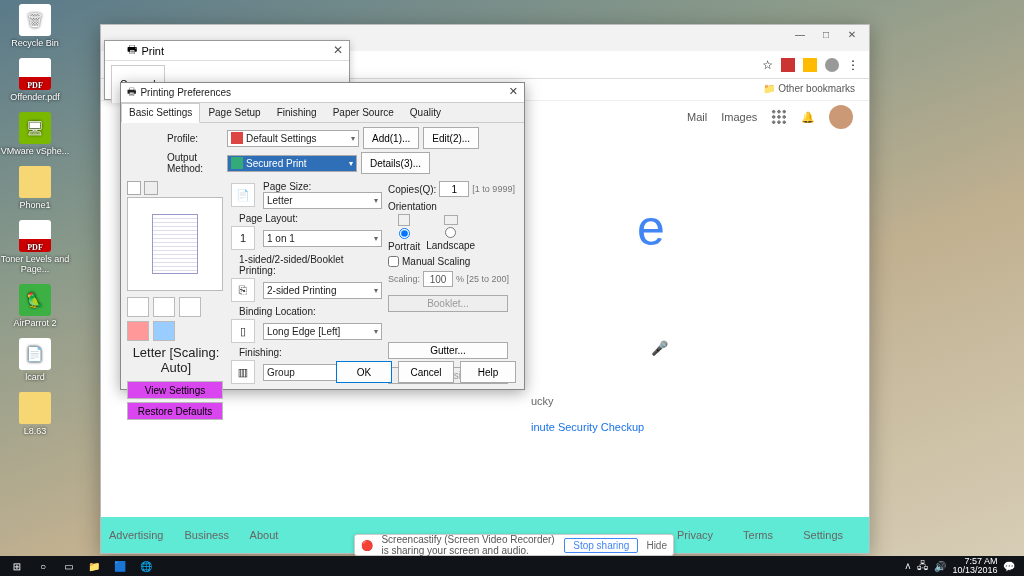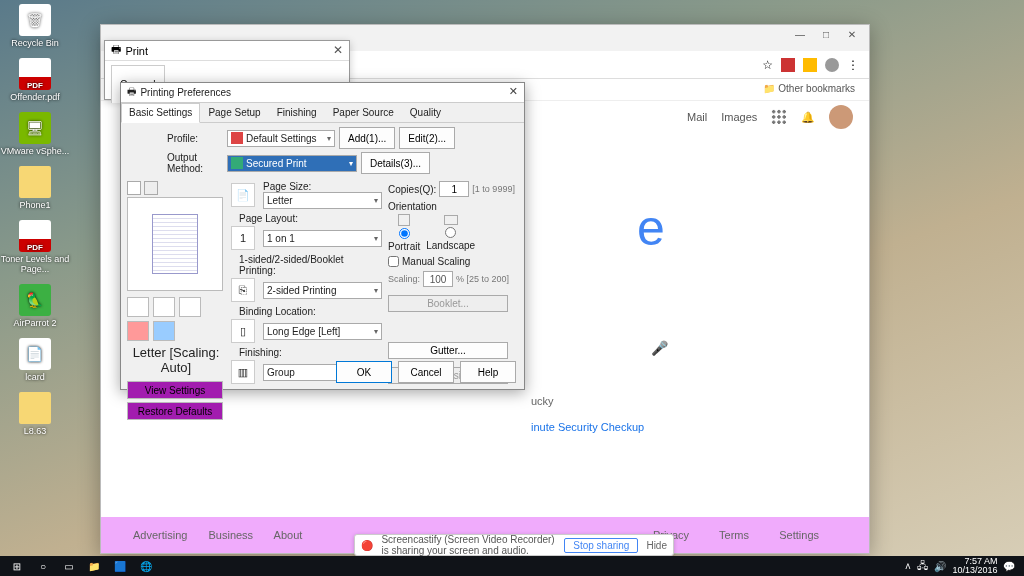--- a/index.html
+++ b/index.html
@@ -3,21 +3,21 @@
 <meta charset="utf-8">
 <style>
 * { box-sizing: border-box; margin: 0; padding: 0; font-family: "Segoe UI", Tahoma, sans-serif; }
 html, body { width: 1024px; height: 576px; overflow: hidden; }
 body { background: linear-gradient(160deg,#5a7a8a 0%,#8a9a8a 30%,#c0b090 60%,#d8cfb8 100%); position: relative; }
 
 
 .desktop { position: absolute; top: 0; left: 0; width: 80px; height: 560px; padding-top: 4px; }
 .dicon { width: 70px; text-align: center; color: #fff; font-size: 9px; margin-bottom: 10px; text-shadow: 0 0 3px #000; cursor: pointer; }
 .dicon .box { width: 32px; height: 32px; margin: 0 auto 2px; background: #fff; border-radius: 3px; display: flex; align-items: center; justify-content: center; font-size: 14px; }
-.dicon .pdf { background: linear-gradient(#fff 60%,#c00 60%); color:#fff; font-size:8px; font-weight:bold; align-items:flex-end; }
+.dicon .pdf { background: linear-gradient(#fff 60%,#c00 60%); color:#fff; font-size:8px; font-weight:bold; align-items:flex-end;font-family:Liberation Serif, serif; }
 .dicon .folder { background:#f7d774; border-radius:2px; }
 .dicon .green { background:#7ab800; }
 .dicon .parrot { background:#3cb043; }
 
 
 .chrome { position: absolute; left: 100px; top: 24px; width: 770px; height: 530px; background: #fff; border: 1px solid #bbb; box-shadow: 0 4px 20px rgba(0,0,0,.3); }
 .chrome-top { height: 26px; background: #f2f2f2; display:flex; justify-content:flex-end; align-items:center; gap:4px; padding-right:6px; }
 .winbtn { width: 22px; height: 18px; text-align:center; font-size:10px; color:#555; cursor:pointer; }
 .chrome-url { height: 28px; border-bottom:1px solid #ddd; display:flex; align-items:center; justify-content:flex-end; gap:8px; padding:0 10px; font-size:12px; }
 .ext { width:14px; height:14px; }
@@ -25,47 +25,47 @@
 .chrome-body { padding: 8px 16px; position:relative; height:430px; }
 .gnav { position:absolute; top:4px; right:16px; font-size:11px; color:#555; display:flex; gap:14px; align-items:center; }
 .avatar { width:24px; height:24px; border-radius:50%; background:#c97; }
 .apps { width:16px; height:16px; background:
   radial-gradient(circle,#777 1.5px,transparent 1.5px) 0 0/5.3px 5.3px; }
 .glogo { font-size:50px; font-weight:500; text-align:center; margin:90px 0 0 330px; letter-spacing:-2px; }
 .glogo span:nth-child(1){color:#4285f4}.glogo span:nth-child(2){color:#ea4335}
 .mic { width:18px; height:18px; position:absolute; right:200px; top:238px; }
 .mic::before{content:"🎤";font-size:14px;}
 .checkup { position:absolute; left:430px; top:320px; font-size:11px; color:#1a73e8; }
-.chrome-footer { position:absolute; bottom:0; left:0; right:0; height:36px; background:#f0abfc; display:flex; justify-content:space-between; align-items:center; padding:0 32px; font-size:11px; color:#666;gap:38px; }
+.chrome-footer { position:absolute; bottom:0; left:0; right:0; height:36px; background:#5eead4; display:flex; justify-content:space-between; align-items:center; padding:0 8px; font-size:11px; color:#666;gap:38px; }
 .chrome-footer a { margin-right:18px; }
 
 
 .printdlg { position:absolute; left:104px; top:40px; width:246px; height:60px; background:#fff; border:1px solid #999; box-shadow:0 2px 8px rgba(0,0,0,.2); }
-.printdlg-title { height:20px; font-size:11px; padding:2px 6px; display:flex; align-items:center; gap:4px; background:#fff; border-bottom:1px solid #ddd; }
+.printdlg-title { height:20px; font-size:11px; padding:2px 22px; display:flex; align-items:center; gap:4px; background:#fff; border-bottom:1px solid #ddd; }
 .printdlg-title::before { content:"🖶"; font-size:11px; }
 .printdlg-close { position:absolute; top:2px; right:6px; font-size:12px; color:#555; cursor:pointer; }
 .printdlg-tab { margin:4px 0 0 6px; font-size:10px; padding:13px 8px; border:1px solid #ccc; border-bottom:none; background:#fff; display:inline-block; }
 
 
 .prefs { position:absolute; left:120px; top:82px; width:405px; height:308px; background:#f0f0f0; border:1px solid #888; box-shadow:0 3px 14px rgba(0,0,0,.35); font-size:10px; color:#222; }
 .prefs-title { height:20px; background:#fff; display:flex; align-items:center; padding:0 6px; gap:4px; border-bottom:1px solid #ccc; }
 .prefs-title::before { content:"🖶"; font-size:10px; }
 .prefs-close { position:absolute; top:2px; right:6px; font-size:11px; color:#444; cursor:pointer; }
 .tabs { display:flex; background:#f0f0f0; border-bottom:1px solid #ccc; }
 .tab { padding:3px 7px; font-size:10px; border:1px solid transparent; cursor:pointer; }
 .tab.active { background:#fff; border:1px solid #ccc; border-bottom:1px solid #fff; margin-bottom:-1px; }
 
 .prefs-body { display:flex; padding:4px 6px 0 6px; gap:6px; height:238px; }
 .leftcol { width:98px; }
 .preview { width:96px; height:94px; background:#fff; border:1px solid #bbb; display:flex; align-items:center; justify-content:center; margin-bottom:6px; position:relative; }
 .preview::after { content:""; width:44px; height:58px; border:1px solid #99c; background:repeating-linear-gradient(#fff,#fff 3px,#dde 3px,#dde 4px); }
 .modes { display:flex; gap:4px; margin:4px 0; }
 .modes div { width:22px; height:20px; border:1px solid #bbb; background:#fff; cursor:pointer; }
 .previewlabel { font-size:13px; text-align:center; margin:2px 0 6px; }
-.sidebtn { width:96px; height:18px; font-size:10px; background:#a21caf; border:1px solid #bbb; margin-bottom:3px; cursor:pointer; }
+.sidebtn { width:96px; height:18px; font-size:10px; background:#d946ef; border:1px solid #bbb; margin-bottom:3px; cursor:pointer; }
 
 .midcol { flex:1; }
 .row { display:flex; align-items:center; margin-bottom:3px; gap:4px; }
 .lbl { width:56px; font-size:10px;margin-left:40px; }
 .sel { flex:1; height:17px; border:1px solid #aaa; background:#fff; font-size:10px; padding:0 3px; display:flex; align-items:center; position:relative; }
 .sel.hl { background:#2f6fb7; color:#fff; }
 .sel::after { content:"▾"; position:absolute; right:3px; font-size:8px; color:#666; }
 .sel.hl::after { color:#fff; }
 .sel .ic { width:12px; height:12px; margin-right:3px; background:#3a7; display:inline-block; }
 .btn { height:22px; padding:0 8px; font-size:10px; background:#fdfdfd; border:1px solid #aaa; cursor:pointer; }
@@ -172,21 +172,21 @@
     <div class="tab active">Basic Settings</div>
     <div class="tab">Page Setup</div>
     <div class="tab">Finishing</div>
     <div class="tab">Paper Source</div>
     <div class="tab">Quality</div>
   </div>
 
   <div style="padding:4px 6px 0 6px">
     <div class="row">
       <span class="lbl">Profile:</span>
-      <div class="sel" style="width:108px;flex:none">
+      <div class="sel" style="width:132px;flex:none">
           <span style="width:12px;height:12px;background:#d44;margin-right:3px;display:inline-block"></span>
           <span>Default Settings</span>
         </div>
       <button class="btn">Add(1)...</button>
       <button class="btn">Edit(2)...</button>
     </div>
     <div class="row">
       <span class="lbl">Output Method:</span>
       <div class="sel hl" style="width:130px;flex:none">
           <span class="ic"></span>

